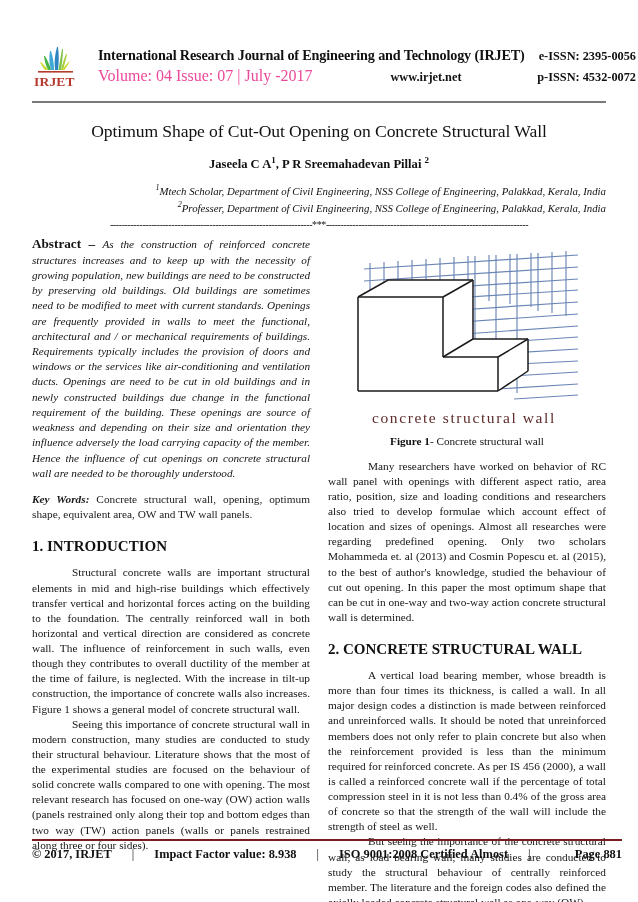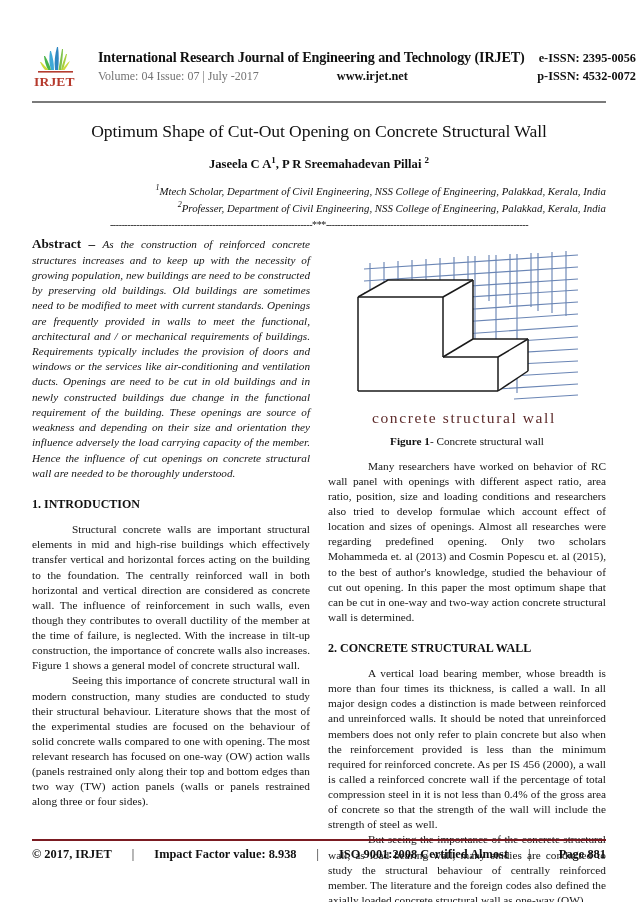--- a/index.html
+++ b/index.html
@@ -62,22 +62,22 @@
   .eissn {
     font-family: "Liberation Serif", serif;
     font-weight: bold;
     font-size: 12.3px;
     color: #111;
     margin-left: auto;
     padding-left: 14px;
   }
   .volume {
     font-family: "Liberation Serif", serif;
-    font-size: 12px;
-    color: #737373;
+    font-size: 16px;
+    color: #ec4899;
     font-weight: normal;
   }
   .website {
     font-family: "Liberation Serif", serif;
     font-weight: bold;
     font-size: 12.3px;
     color: #111;
     margin-left: 78px;
   }
   .pissn {
@@ -173,21 +173,21 @@
     line-height: 1.34;
     font-family: "Liberation Serif", serif;
   }
   .kw .lbl {
     font-weight: bold;
     font-style: italic;
   }
   h2.section {
     font-family: "Liberation Serif", serif;
     font-weight: bold;
-    font-size: 12px;
+    font-size: 15px;
     margin: 16px 0 10px 0;
     color: #111;
   }
   .para-gap { margin-top: 11px; }
   .indent { text-indent: 40px; }
 
   
   .figure-box {
     width: 278px;
     height: 190px;
@@ -201,21 +201,21 @@
     margin-top: 4px;
     font-family: "Liberation Serif", serif;
     color: #111;
   }
   .fig-caption b { font-weight: bold; }
 
   
   .footer {
     position: absolute;
     left: 32px;
-    right: 32px;
+    right: 16px;
     bottom: 40px;
   }
   .footer-rule {
     border: none;
     border-top: 2.4px solid #7b1b22;
     margin: 0 0 6px 0;
   }
   .footer-line {
     display: flex;
     align-items: baseline;
@@ -276,20 +276,21 @@
     <div><sup>2</sup><span>Professer, Department of Civil Engineering, NSS College of Engineering, Palakkad, Kerala, India</span></div>
   </div>
 
   <div class="dash-rule">---------------------------------------------------------------------***---------------------------------------------------------------------</div>
 
   <div class="columns">
 
     <div class="col">
       <p class="just abs"><span class="lbl">Abstract – </span><span>As the construction of reinforced concrete structures increases and to keep up with the necessity of growing population, new buildings are need to be constructed by preserving old buildings. Old buildings are sometimes need to be modified to meet with current standards. Openings are frequently provided in walls to meet the functional, architectural and / or mechanical requirements of buildings. Requirements typically includes the provision of doors and windows or the services like air-conditioning and ventilation ducts. Openings are need to be cut in old buildings and in newly constructed buildings due change in the functional requirement of the building. These openings are source of weakness and depending on their size and orientation they influence adversely the load carrying capacity of the member. Hence the influence of cut openings on concrete structural wall are needed to be thoroughly understood.</span></p>
 
+      <p class="kw"><span class="lbl">Key Words:</span><span>  Concrete structural wall, opening, optimum shape, equivalent area, OW and TW wall panels.</span></p>
 
       <h2 class="section">1. INTRODUCTION</h2>
 
       <p class="just indent">Structural concrete walls are important structural elements in mid and high-rise buildings which effectively transfer vertical and horizontal forces acting on the building to the foundation. The centrally reinforced wall in both horizontal and vertical direction are considered as concrete wall. The influence of reinforcement in such walls, even though they contributes to overall ductility of the member at the time of failure, is neglected. With the increase in tilt-up construction, the importance of concrete walls also increases. Figure 1 shows a general model of concrete structural wall.</p>
       <p class="just indent para-gap">Seeing this importance of concrete structural wall in modern construction, many studies are conducted to study their structural behaviour. Literature shows that the most of the experimental studies are focused on the behaviour of solid concrete walls compared to one with opening. The most relevant research has focused on one-way (OW) action walls (panels restrained only along their top and bottom edges than two way (TW) action panels (walls or panels restrained along three or four sides).</p>
     </div>
 
     <div class="col">
 
       <div class="figure-box">

